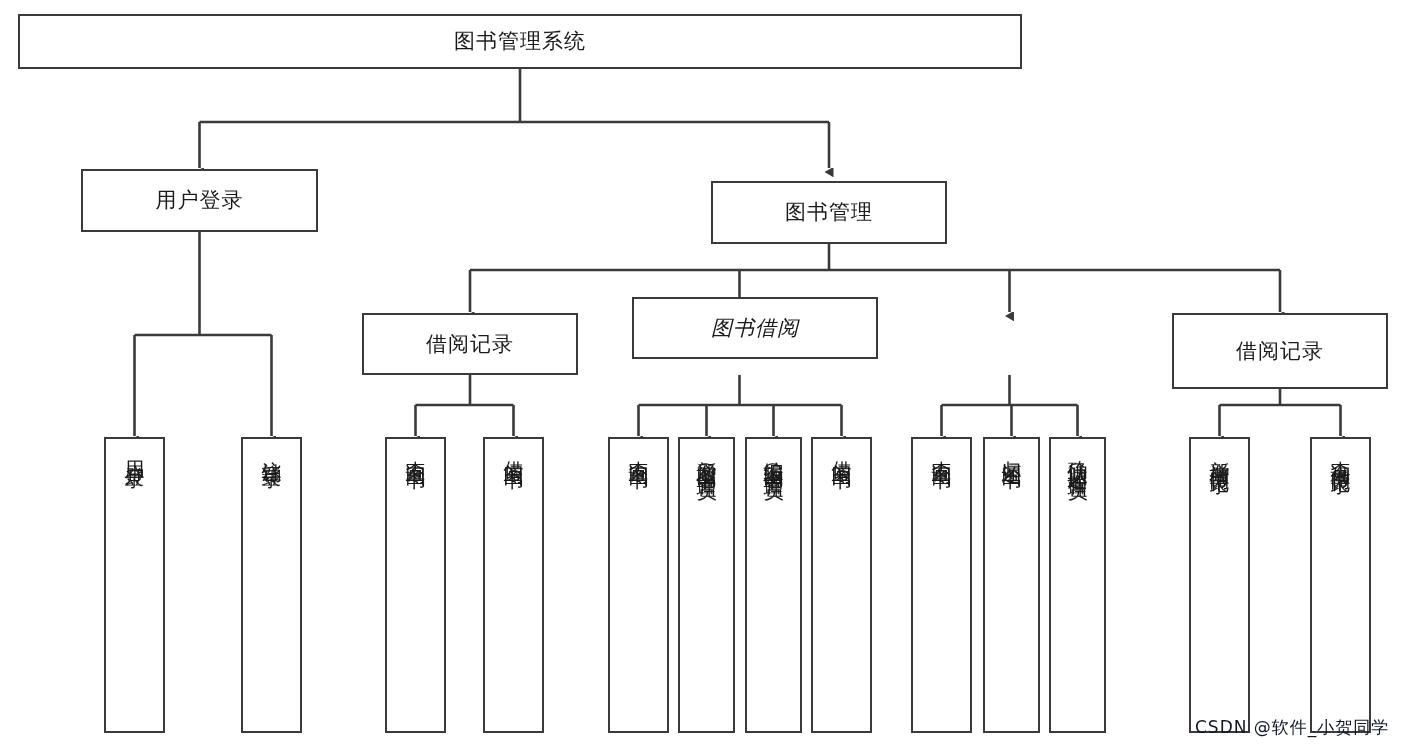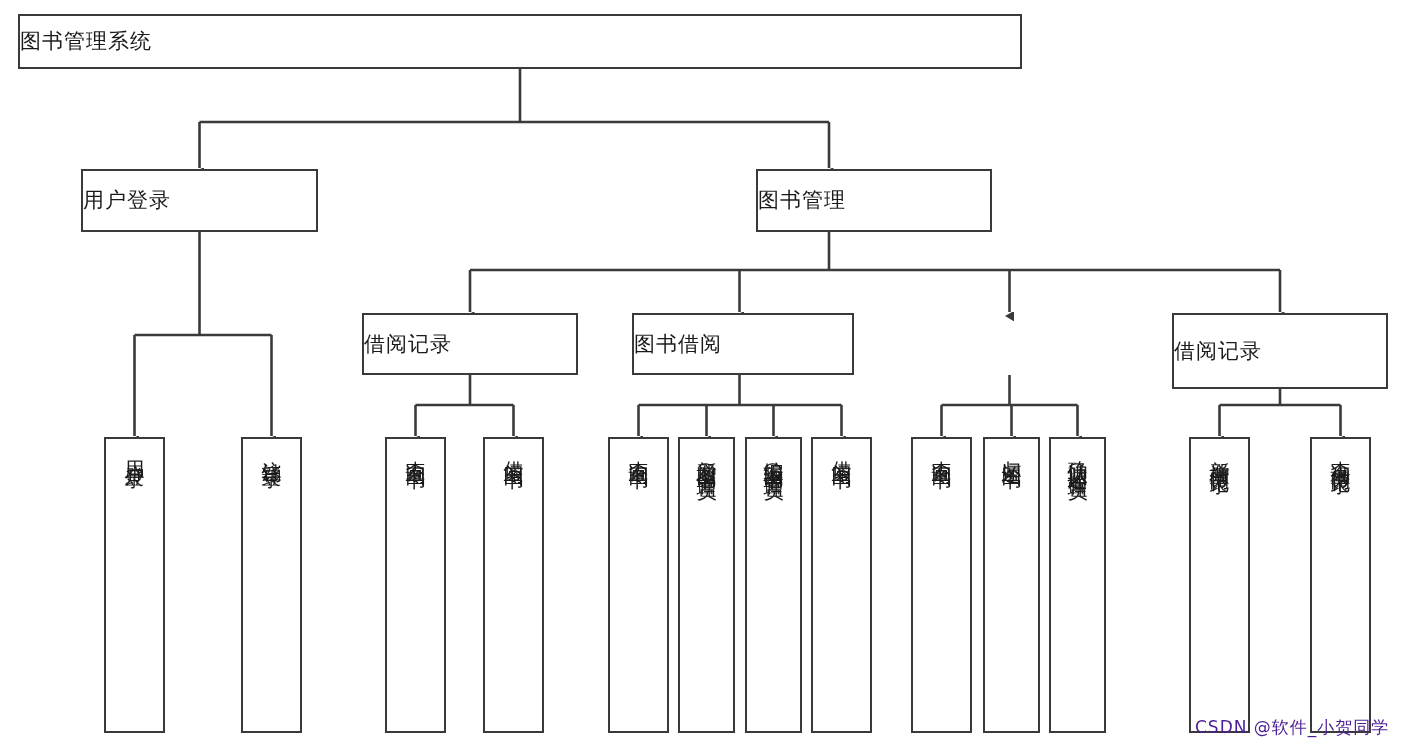--- a/index.html
+++ b/index.html
@@ -21,20 +21,21 @@
     width:1405px; height:747px;
     pointer-events:none;
   }
   .node{
     position:absolute;
     box-sizing:border-box;
     background:#ffffff;
     border:2px solid #3a3a3a;
     display:flex;
     align-items:center;
+    justify-content:center;
     z-index:2;
   }
   .node .label{
     font-size:21px;
     line-height:1.25;
     letter-spacing:1px;
     color:#1a1a1a;
     white-space:nowrap;
   }
   
@@ -49,21 +50,21 @@
     -webkit-writing-mode:vertical-rl;
     font-size:20px;
     line-height:1.05;
     letter-spacing:3px;
     white-space:nowrap;
     text-align:start;
   }
   .watermark{
     position:absolute;
     font-size:17px;
-    color:#4c1d95;
+    color:#0f172a;
     letter-spacing:1px;
     z-index:5;
     white-space:nowrap;
     user-select:none;
   }
 </style>
 </head>
 <body>
 
 <div id="canvas">
@@ -111,28 +112,28 @@
       </g>
   </svg>
 
   <div class="node" style="left: 18px; top: 14px; width: 1004px; height: 55px;">
     <span class="label">图书管理系统</span>
   </div>
 
   <div class="node" style="left: 81px; top: 169px; width: 237px; height: 63px;">
     <span class="label">用户登录</span>
   </div>
-  <div class="node" style="left: 711px; top: 169px; width: 236px; height: 63px; margin-left: 45px;">
+  <div class="node" style="left: 711px; top: 181px; width: 236px; height: 63px;">
     <span class="label">图书管理</span>
   </div>
 
   <div class="node" style="left: 362px; top: 313px; width: 216px; height: 62px;">
     <span class="label">借阅记录</span>
   </div>
-  <div class="node" style="left: 632px; top: 313px; width: 222px; height: 62px;">
+  <div class="node" style="left: 632px; top: 297px; width: 246px; height: 62px; font-style: italic;">
     <span class="label">图书借阅</span>
   </div>
   <div class="node" style="left: 1172px; top: 313px; width: 216px; height: 76px;">
     <span class="label">借阅记录</span>
   </div>
 
   <div class="node vertical" style="left: 104px; top: 437px; width: 61px; height: 296px;">
     <span class="label">用户登录</span>
   </div>
   <div class="node vertical" style="left: 241px; top: 437px; width: 61px; height: 296px;">

